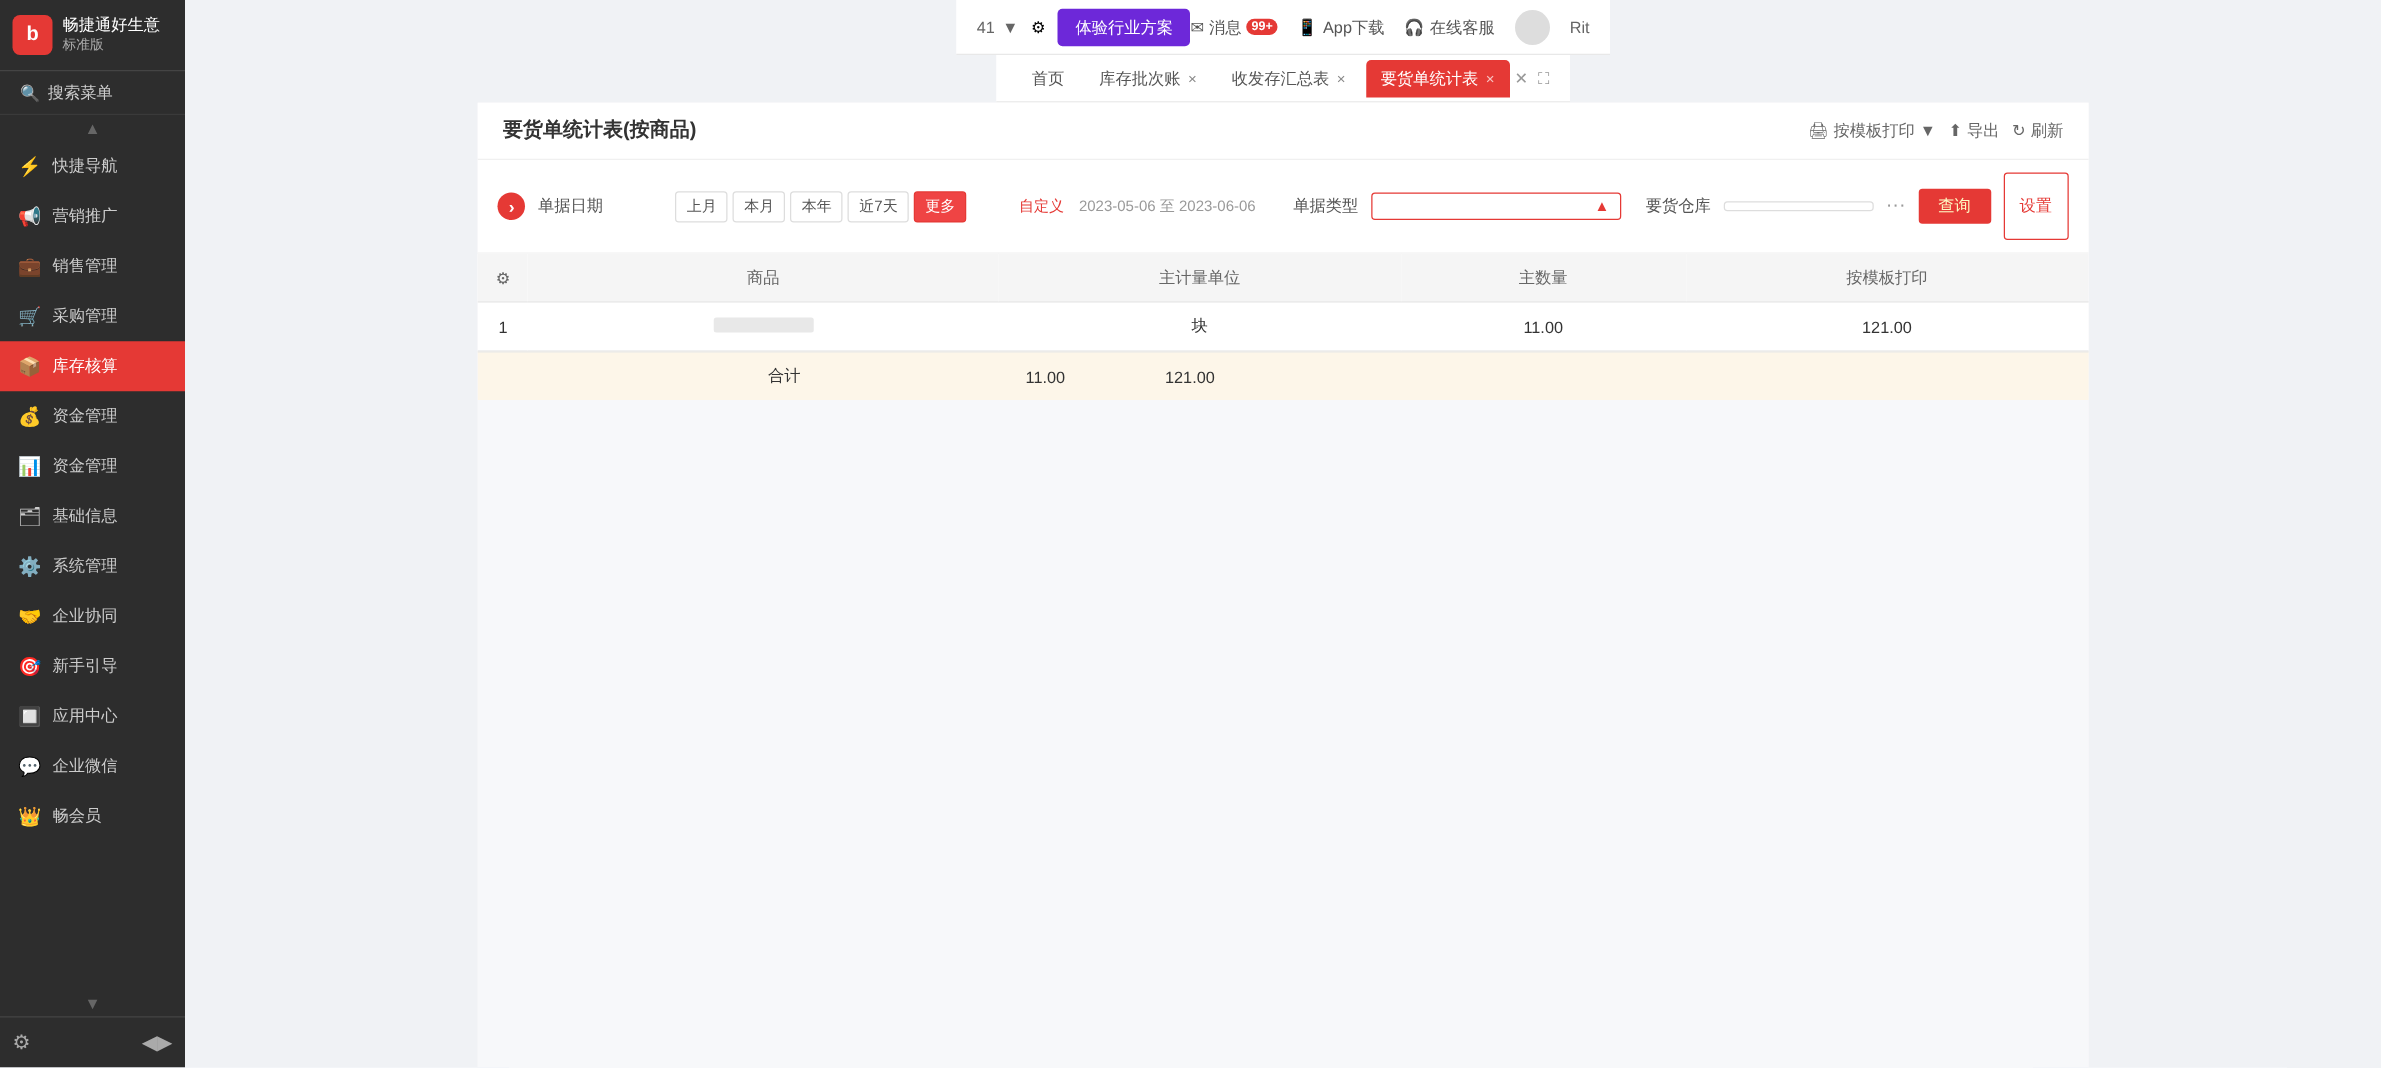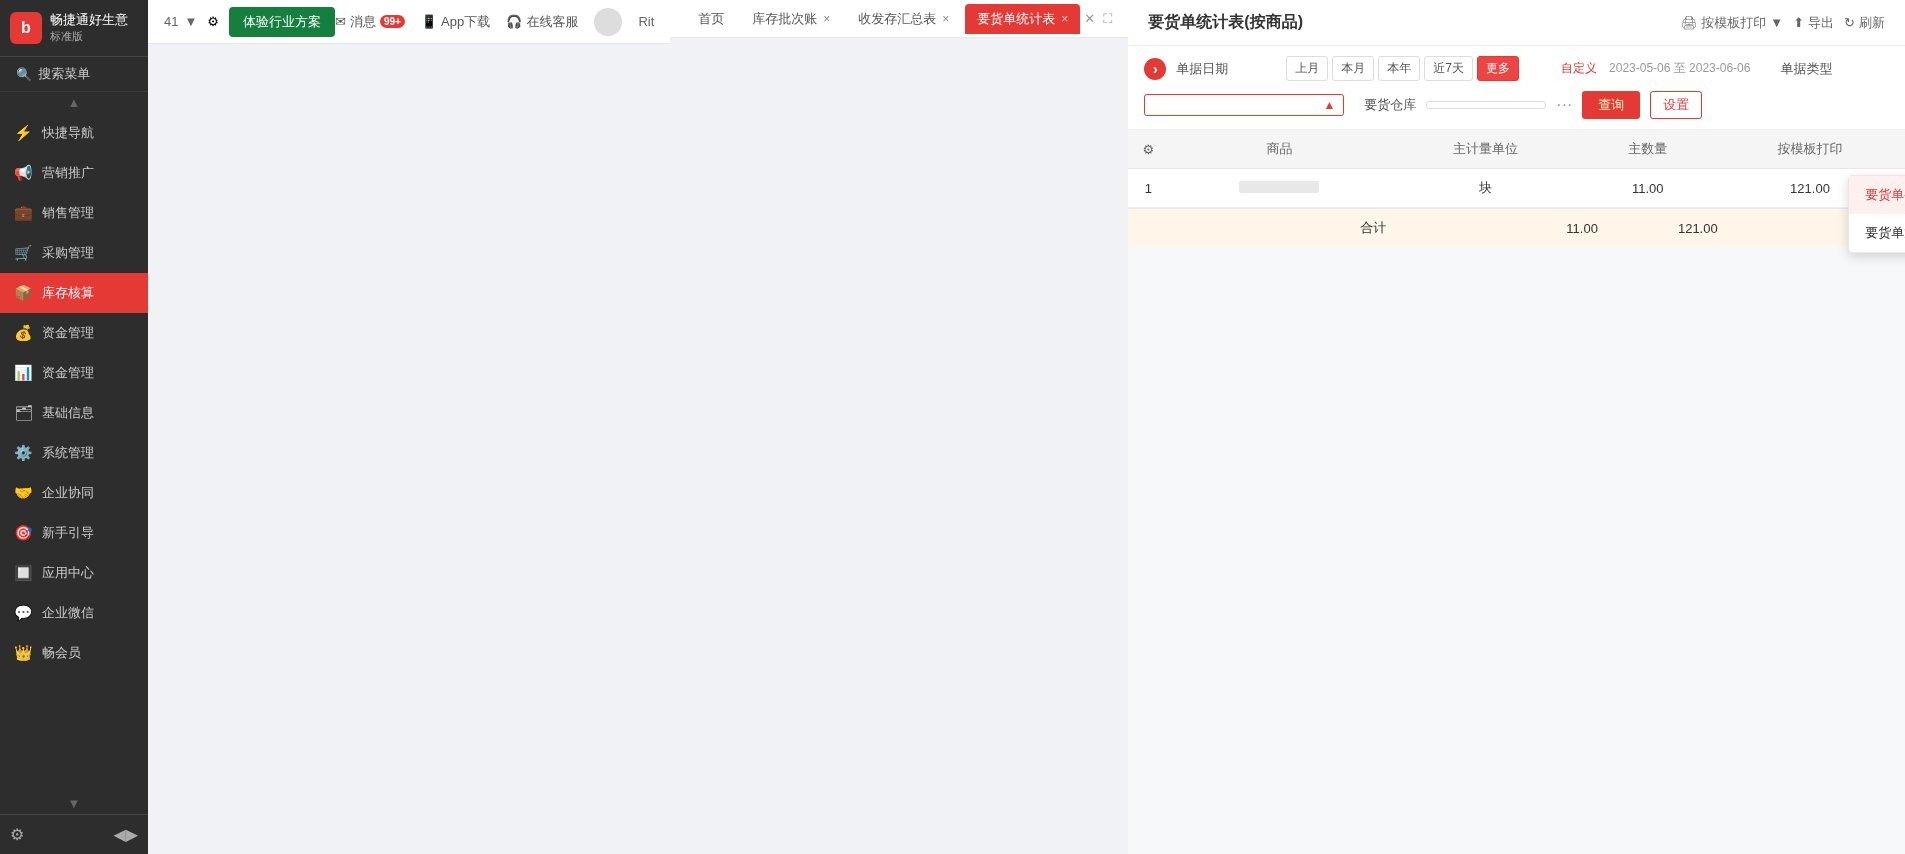--- a/index.html
+++ b/index.html
@@ -73,22 +73,23 @@
       align-items: center;
       justify-content: space-between;
       border-top: 1px solid #444;
     }
     .sidebar-bottom-icon { color: #aaa; cursor: pointer; font-size: 16px; }
 
     
     .main {
       flex: 1;
       display: flex;
-      flex-direction: row;
+      flex-direction: column;
       overflow: hidden;
+      align-items: center;
     }
 
     
     .topbar {
       height: 44px;
       background: #fff;
       display: flex;
       align-items: center;
       padding: 0 16px;
       border-bottom: 1px solid #e8e8e8;
@@ -100,21 +101,21 @@
       gap: 10px;
     }
     .topbar-store {
       display: flex;
       align-items: center;
       gap: 6px;
       color: #666;
       font-size: 13px;
     }
     .topbar-trial-btn {
-      background: #15803d;
+      background: #6d28d9;
       color: white;
       border: none;
       padding: 6px 14px;
       border-radius: 4px;
       font-size: 13px;
       cursor: pointer;
     }
     .topbar-right {
       display: flex;
       align-items: center;
@@ -307,21 +308,21 @@
       border: none;
       padding: 5px 16px;
       border-radius: 3px;
       font-size: 13px;
       cursor: pointer;
     }
     .settings-btn {
       border: 1px solid #e53935;
       color: #e53935;
       background: white;
-      padding: 4px 12px;
+      padding: 17px 12px;
       border-radius: 3px;
       font-size: 13px;
       cursor: pointer;
     }
 
     
     .table-container {
       background: #fff;
       margin: 0;
     }
@@ -613,23 +614,15 @@
         </tbody>
       </table>
     </div>
 
     <div class="total-row">
       <span class="total-label">合计</span>
       <span class="total-qty">11.00</span>
       <span class="total-amount">121.00</span>
     </div>
 
-    <div class="dropdown-menu">
-      <div class="dropdown-item selected">
-        <span>要货单要货</span>
-      </div>
-      <div class="dropdown-item">
-        <span>要货单退货</span>
-      </div>
-    </div>
 
   </div>
 </div>
 
 </body></html>

